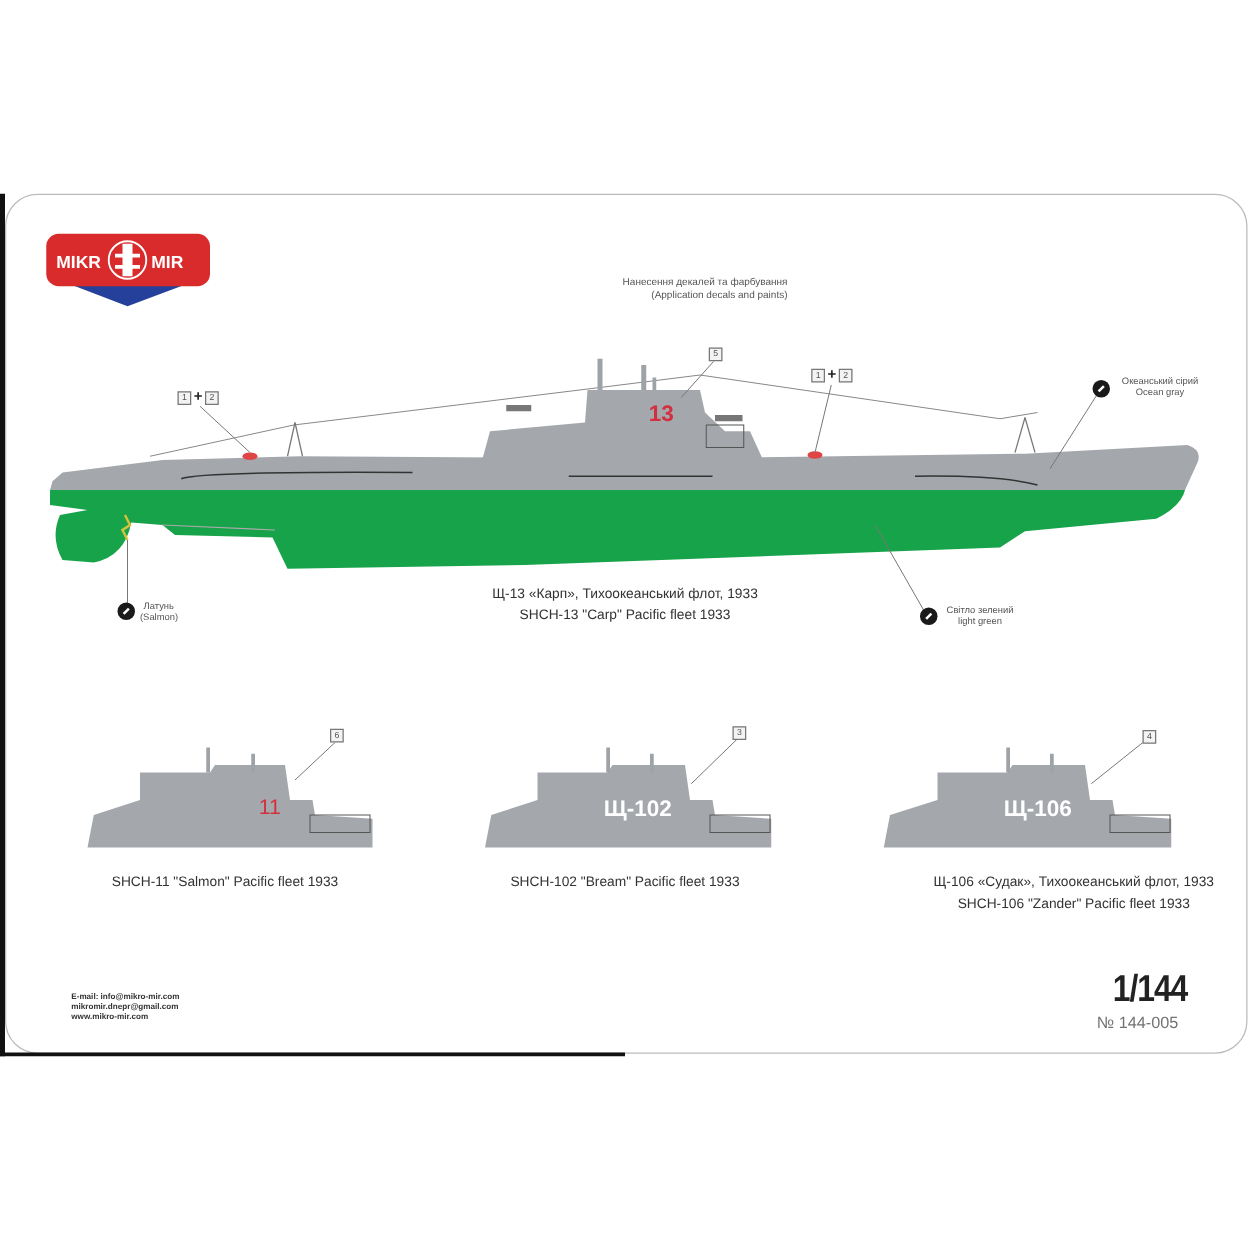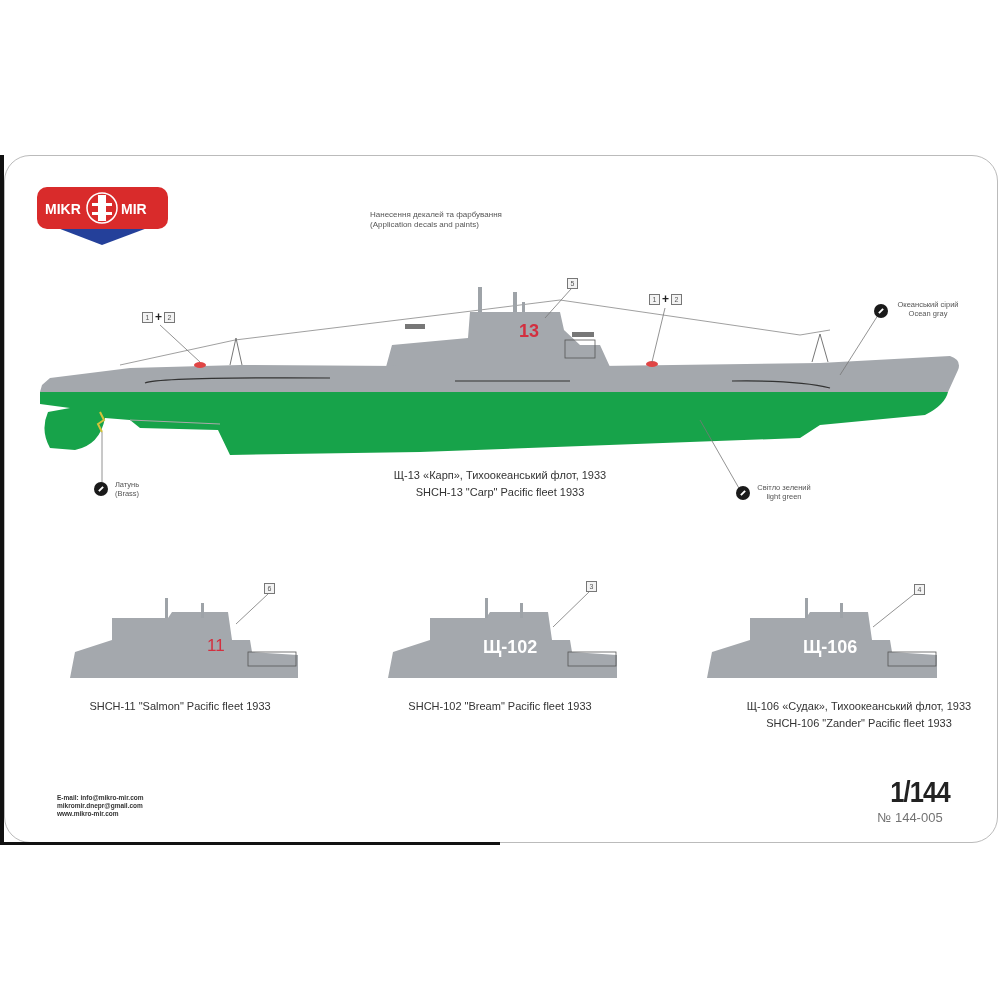--- a/index.html
+++ b/index.html
@@ -1,21 +1,21 @@
 <!DOCTYPE html>
 <html><head>
 <meta charset="utf-8">
 <style>
   html,body{margin:0;padding:0;background:#ffffff;}
   body{width:1000px;height:1000px;position:relative;overflow:hidden;font-family:"Liberation Sans",sans-serif;color:#333;}
   .frame-left{position:absolute;left:0;top:155px;width:4px;height:690px;background:#111;}
   .frame-bottom{position:absolute;left:0;top:842px;width:500px;height:3px;background:#111;}
   .card{position:absolute;left:4px;top:155px;width:994px;height:688px;background:#fff;border:1px solid #bbb;border-radius:26px;box-sizing:border-box;}
   .logo{position:absolute;left:35px;top:185px;width:135px;height:62px;}
-  .title-block{position:absolute;left:370px;top:210px;width:260px;text-align:left;font-size:8px;line-height:10px;color:#555;}
+  .title-block{position:absolute;left:370px;top:221px;width:260px;text-align:right;font-size:8px;line-height:10px;color:#555;}
   .caption{position:absolute;text-align:center;font-size:11px;line-height:17px;color:#333;}
   .cap-main{left:310px;top:467px;width:380px;}
   .cap-a{left:10px;top:698px;width:340px;}
   .cap-b{left:340px;top:698px;width:320px;}
   .cap-c{left:694px;top:698px;width:330px;}
   .paint-label{position:absolute;font-size:7.5px;line-height:9px;color:#555;text-align:center;}
   .paint-dot{position:absolute;width:14px;height:14px;border-radius:50%;background:#1a1a1a;}
   .paint-dot::after{content:"";position:absolute;left:4px;top:6px;width:6px;height:2px;background:#fff;transform:rotate(-45deg);}
   .contacts{position:absolute;left:57px;top:794px;font-size:6.5px;line-height:8px;color:#333;font-weight:bold;}
   .scale{position:absolute;left:870px;top:775px;width:100px;text-align:center;font-size:30px;font-weight:bold;color:#222;letter-spacing:-1px;transform:scaleX(0.85);}
@@ -128,21 +128,21 @@
 <div class="callout" style="left:914px;top:584px;"><span class="sq">4</span></div>
 
 <div class="paint-dot" style="left:874px;top:304px;"></div>
 <div class="paint-label" style="left:893px;top:300px;width:70px;">
   <div>Океанський сірий</div>
   <div>Ocean gray</div>
 </div>
 <div class="paint-dot" style="left:94px;top:482px;"></div>
 <div class="paint-label" style="left:112px;top:480px;width:30px;">
   <div>Латунь</div>
-  <div>(Brass)</div>
+  <div>(Salmon)</div>
 </div>
 <div class="paint-dot" style="left:736px;top:486px;"></div>
 <div class="paint-label" style="left:754px;top:483px;width:60px;">
   <div>Світло зелений</div>
   <div>light green</div>
 </div>
 
 <div class="caption cap-main">
   <div>Щ-13 «Карп», Тихоокеанський флот, 1933</div>
   <div>SHCH-13 "Carp" Pacific fleet 1933</div>

